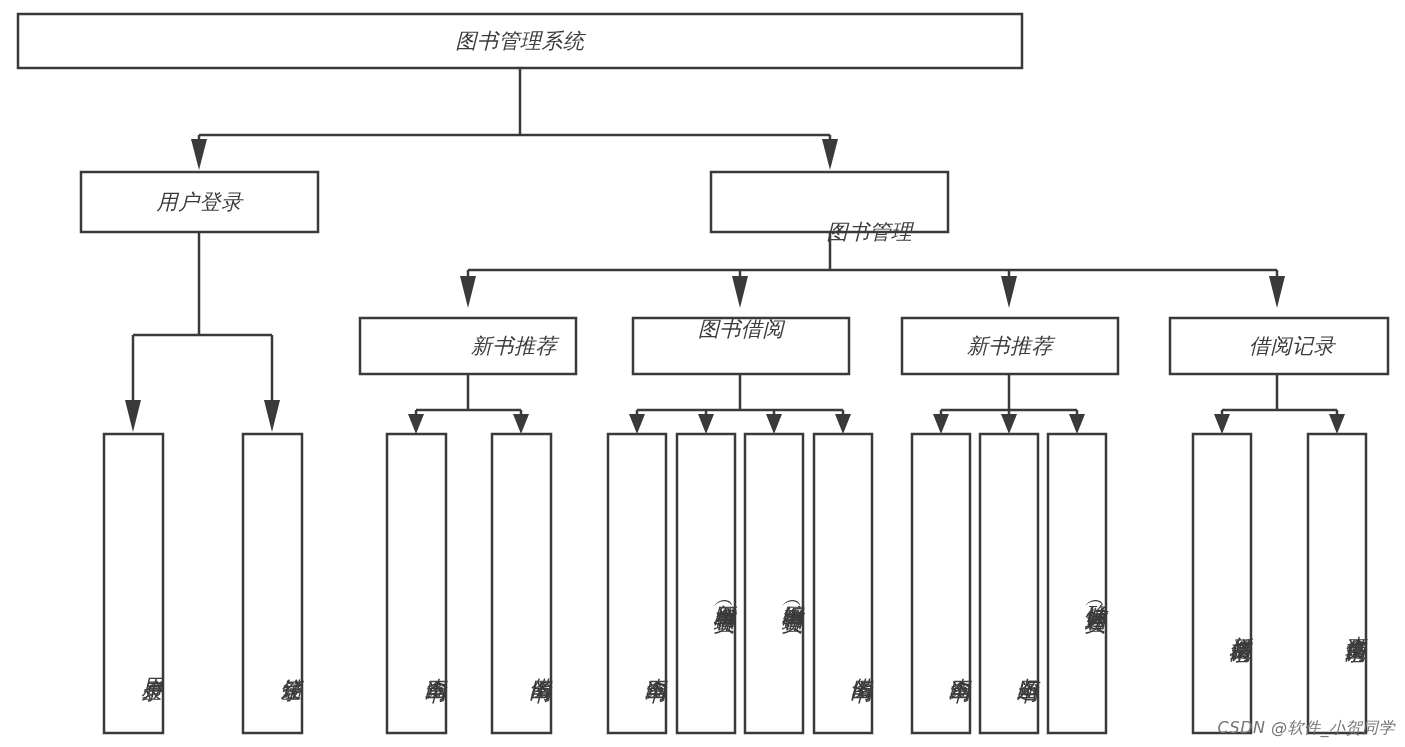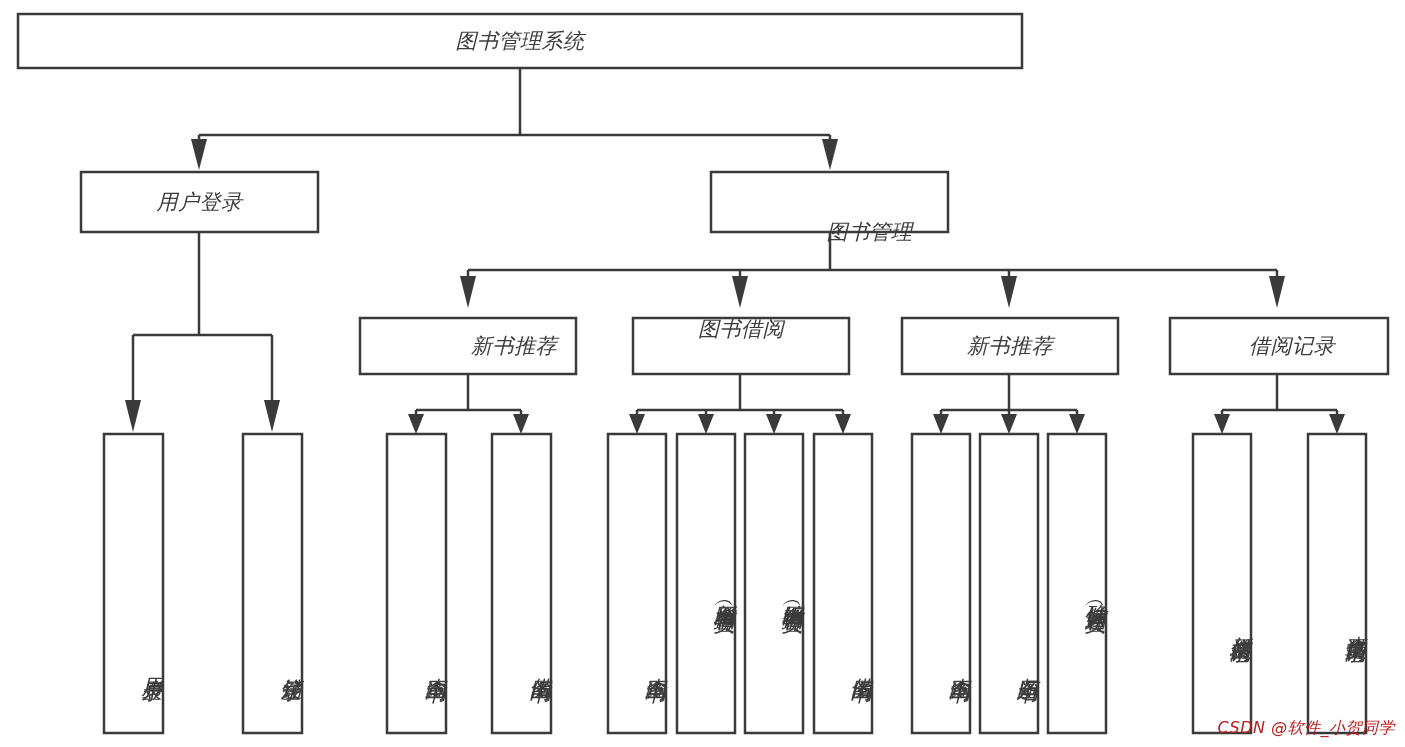--- a/index.html
+++ b/index.html
@@ -65,21 +65,21 @@
     color: #3b3b3b;
     letter-spacing: 0.5px;
     white-space: nowrap;
     pointer-events: none;
   }
   .watermark {
     position: absolute;
     right: 10px;
     bottom: 8px;
     font-size: 16px;
-    color: #b91c1c;
+    color: #737373;
     letter-spacing: 0.5px;
     white-space: nowrap;
   }
 </style>
 </head>
 <body>
 
 <div id="diagram-root">
 
   <svg class="diagram-canvas" viewBox="0 0 1405 747" xmlns="http://www.w3.org/2000/svg">

